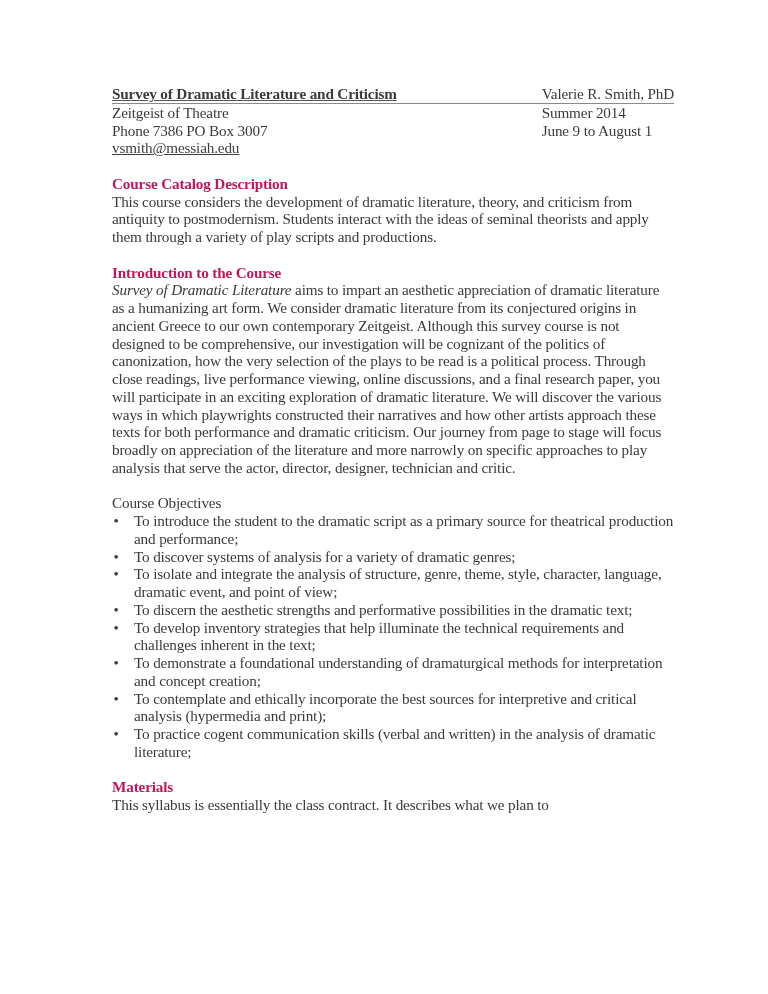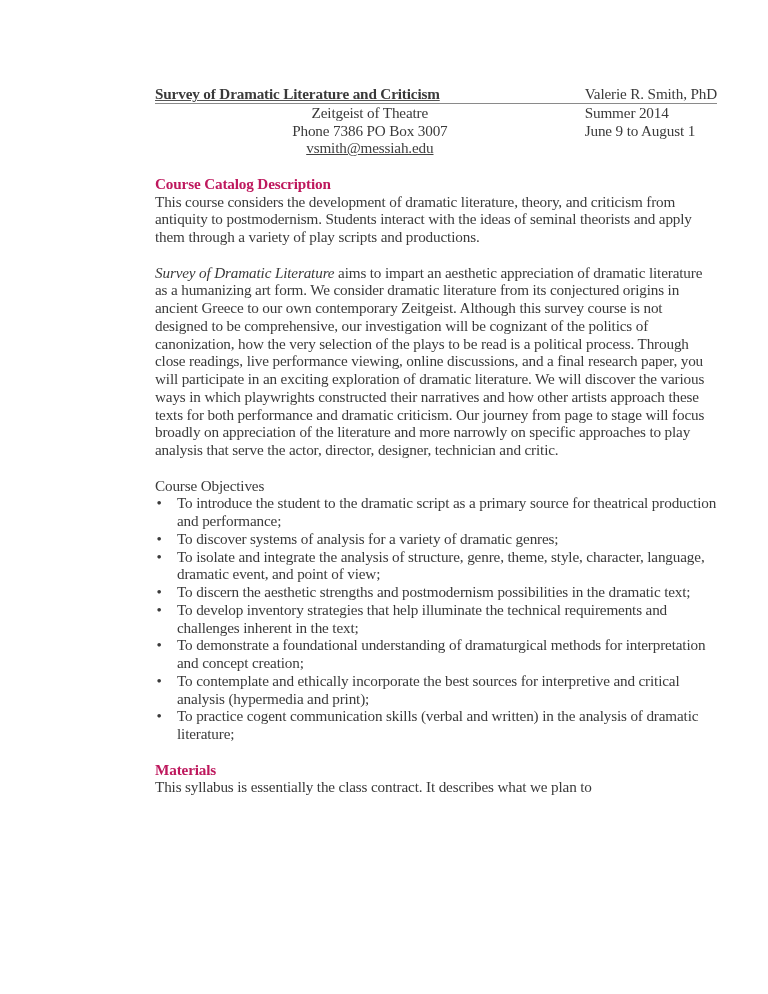--- a/index.html
+++ b/index.html
@@ -16,21 +16,20 @@
   .page {
     position: absolute;
     left: 112px;
     top: 86px;
     width: 562px;
     font-family: "Liberation Serif", "DejaVu Serif", serif;
     font-size: 15.2px;
     line-height: 17.75px;
     color: #3a3a3a;
     letter-spacing: -0.15px;
-    margin-left: 43px;
   }
   .title {
     font-weight: bold;
     text-decoration: underline;
     text-decoration-color: #555;
   }
   a.email {
     color: #404040;
     text-decoration: underline;
   }
@@ -54,21 +53,21 @@
     position: absolute;
     left: 0;
     top: 0;
     width: 8px;
     text-align: center;
   }
   .meta-grid {
     display: grid;
     grid-template-columns: 1fr auto;
   }
-  .meta-grid .cell-r { text-align: center; }
+  .meta-grid .cell-r { text-align: left; }
   .underline-row {
     border-bottom: 1px solid #8a8a8a;
     line-height: 16.75px;
   }
 </style>
 </head>
 <body>
 
 <div class="page">
 
@@ -94,32 +93,33 @@
   <div class="gap"></div>
 
   <section>
     <div class="section-heading">Course Catalog Description</div>
     <p>This course considers the development of dramatic literature, theory, and criticism from antiquity to postmodernism. Students interact with the ideas of seminal theorists and apply them through a variety of play scripts and productions.</p>
   </section>
 
   <div class="gap"></div>
 
   <section>
+    <div class="section-heading">Introduction to the Course</div>
     <p><em>Survey of Dramatic Literature</em><span> aims to impart an aesthetic appreciation of dramatic literature as a humanizing art form. We consider dramatic literature from its conjectured origins in ancient Greece to our own contemporary Zeitgeist. Although this survey course is not designed to be comprehensive, our investigation will be cognizant of the politics of canonization, how the very selection of the plays to be read is a political process. Through close readings, live performance viewing, online discussions, and a final research paper, you will participate in an exciting exploration of dramatic literature. We will discover the various ways in which playwrights constructed their narratives and how other artists approach these texts for both performance and dramatic criticism. Our journey from page to stage will focus broadly on appreciation of the literature and more narrowly on specific approaches to play analysis that serve the actor, director, designer, technician and critic.</span></p>
   </section>
 
   <div class="gap"></div>
 
   <section>
     <div>Course Objectives</div>
     <ul class="objectives">
       <li><span class="bullet">•</span><span>To introduce the student to the dramatic script as a primary source for theatrical production and performance;</span></li>
       <li><span class="bullet">•</span><span>To discover systems of analysis for a variety of dramatic genres;</span></li>
       <li><span class="bullet">•</span><span>To isolate and integrate the analysis of structure, genre, theme, style, character, language, dramatic event, and point of view;</span></li>
-      <li><span class="bullet">•</span><span>To discern the aesthetic strengths and postmodernism possibilities in the dramatic text;</span></li>
+      <li><span class="bullet">•</span><span>To discern the aesthetic strengths and performative possibilities in the dramatic text;</span></li>
       <li><span class="bullet">•</span><span>To develop inventory strategies that help illuminate the technical requirements and challenges inherent in the text;</span></li>
       <li><span class="bullet">•</span><span>To demonstrate a foundational understanding of dramaturgical methods for interpretation and concept creation;</span></li>
       <li><span class="bullet">•</span><span>To contemplate and ethically incorporate the best sources for interpretive and critical analysis (hypermedia and print);</span></li>
       <li><span class="bullet">•</span><span> To practice cogent communication skills (verbal and written) in the analysis of dramatic literature;</span></li>
     </ul>
   </section>
 
   <div class="gap"></div>
 
   <section>

